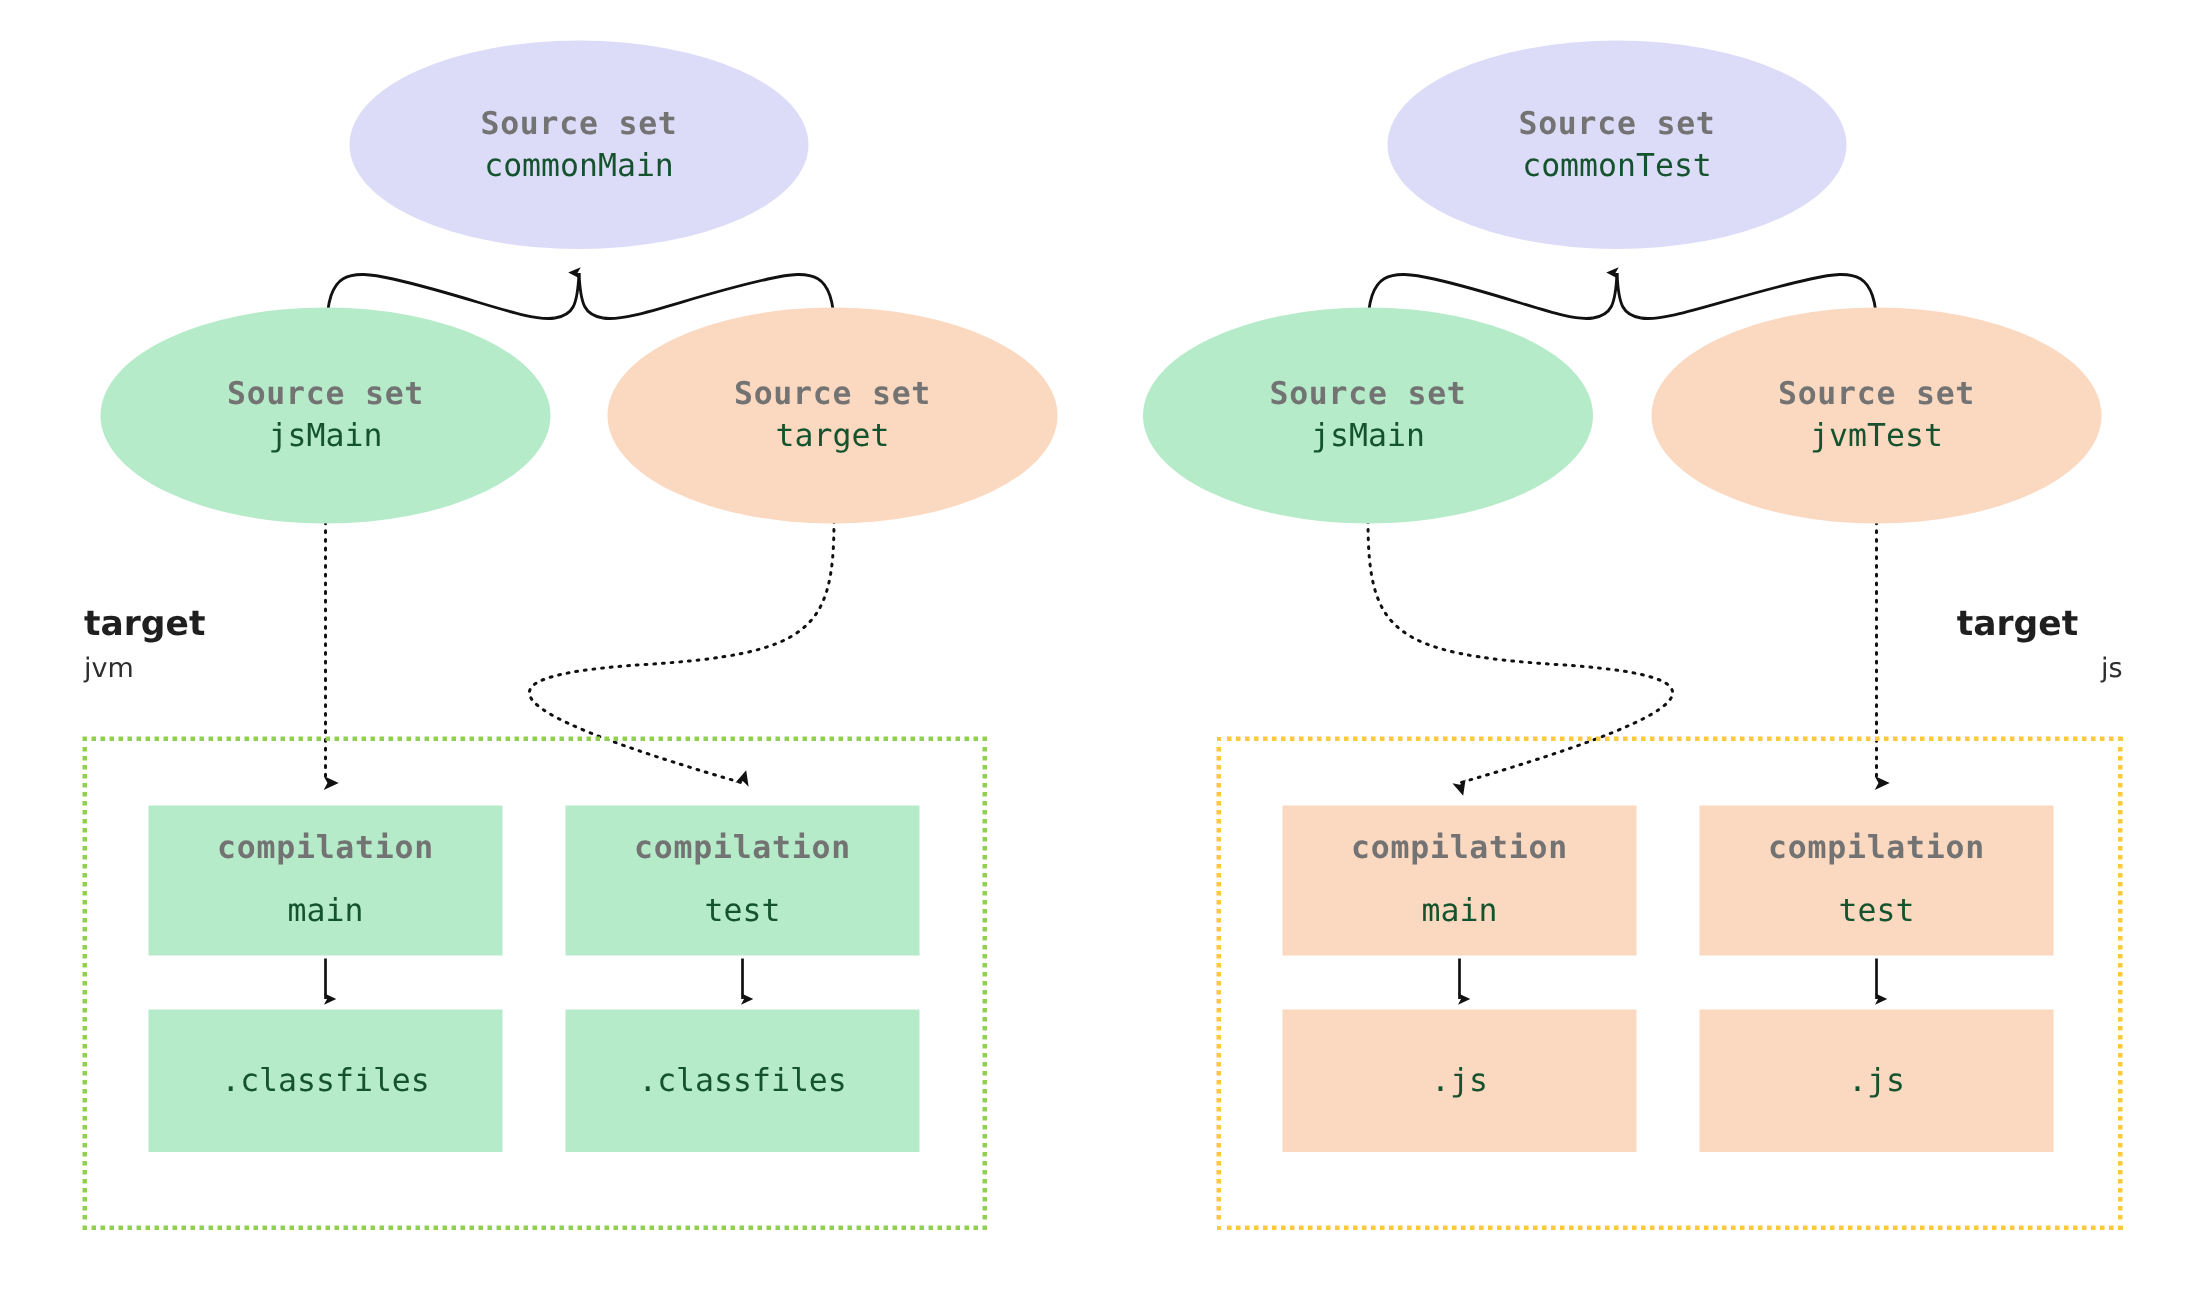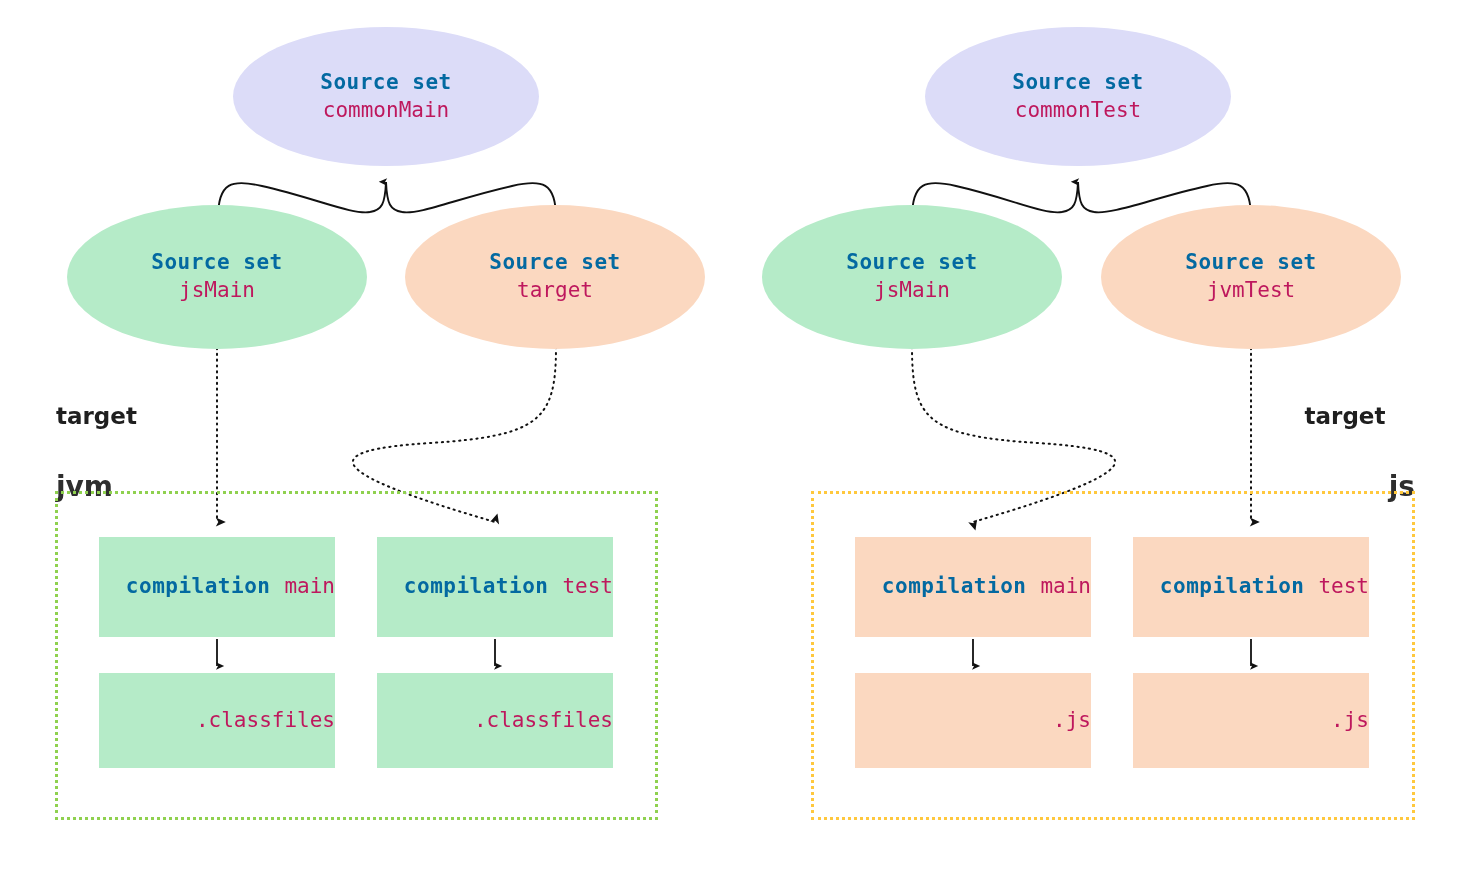--- a/index.html
+++ b/index.html
@@ -3,29 +3,29 @@
 <meta charset="utf-8">
 <style>
   html,body{margin:0;padding:0;background:#ffffff;}
   body{width:1462px;height:874px;position:relative;overflow:hidden;
        font-family:"DejaVu Sans Mono","Liberation Mono",monospace;}
   #stage{position:absolute;left:0;top:0;width:1462px;height:874px;}
   svg.layer{position:absolute;left:0;top:0;width:1462px;height:874px;pointer-events:none;}
   .node{position:absolute;display:flex;flex-direction:column;align-items:center;
         justify-content:center;text-align:center;}
   .ellipse{border-radius:50%;}
-  .ttl{font-weight:bold;font-size:21px;color:#0369a1;letter-spacing:0.5px;line-height:1.32;
+  .ttl{font-weight:bold;font-size:21px;color:#737373;letter-spacing:0.5px;line-height:1.32;
        font-family:"DejaVu Sans Mono","Liberation Mono",monospace;}
-  .sub{font-weight:normal;font-size:21px;color:#be185d;line-height:1.32;
+  .sub{font-weight:normal;font-size:21px;color:#14532d;line-height:1.32;
        font-family:"DejaVu Sans Mono","Liberation Mono",monospace;}
-  .box{position:absolute;display:flex;align-items:center;
-       justify-content:flex-end;text-align:center;gap:14px;}
+  .box{position:absolute;display:flex;flex-direction:column;align-items:center;
+       justify-content:center;text-align:center;gap:14px;}
   .tgt{position:absolute;font-family:"DejaVu Sans","Liberation Sans",sans-serif;}
   .tgt .k{font-weight:bold;font-size:23px;color:#1f1f1f;line-height:1.42;text-align:center;}
-  .tgt .v{font-weight:bold;font-size:28px;color:#2e2e2e;line-height:1.42;margin-top:34px;}
+  .tgt .v{font-weight:normal;font-size:18px;color:#2e2e2e;line-height:1.42;}
   .container{position:absolute;}
 </style>
 </head>
 <body>
 
 <div id="stage">
 
   <svg class="layer" viewBox="0 0 1462 874">
     <defs>
       <marker id="ah" markerWidth="9" markerHeight="9" refX="4.2" refY="7.6" orient="auto" markerUnits="userSpaceOnUse">

